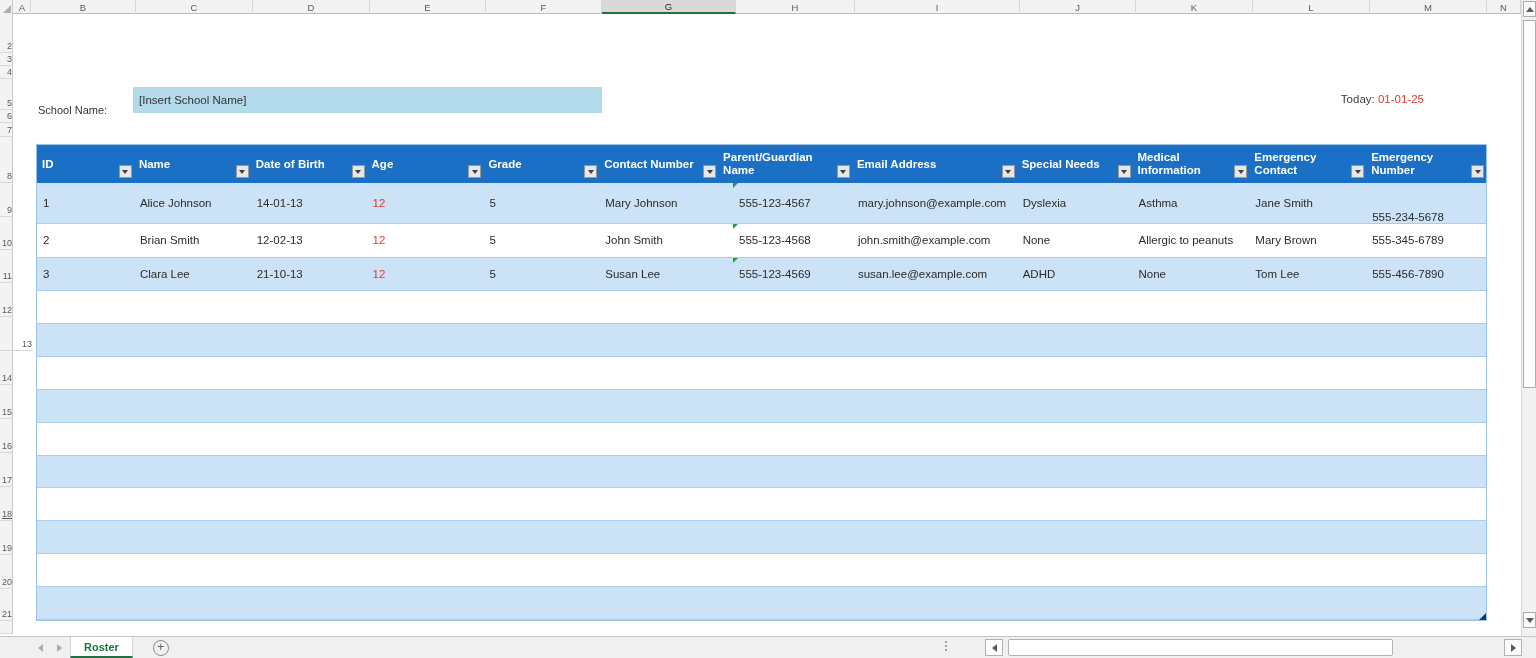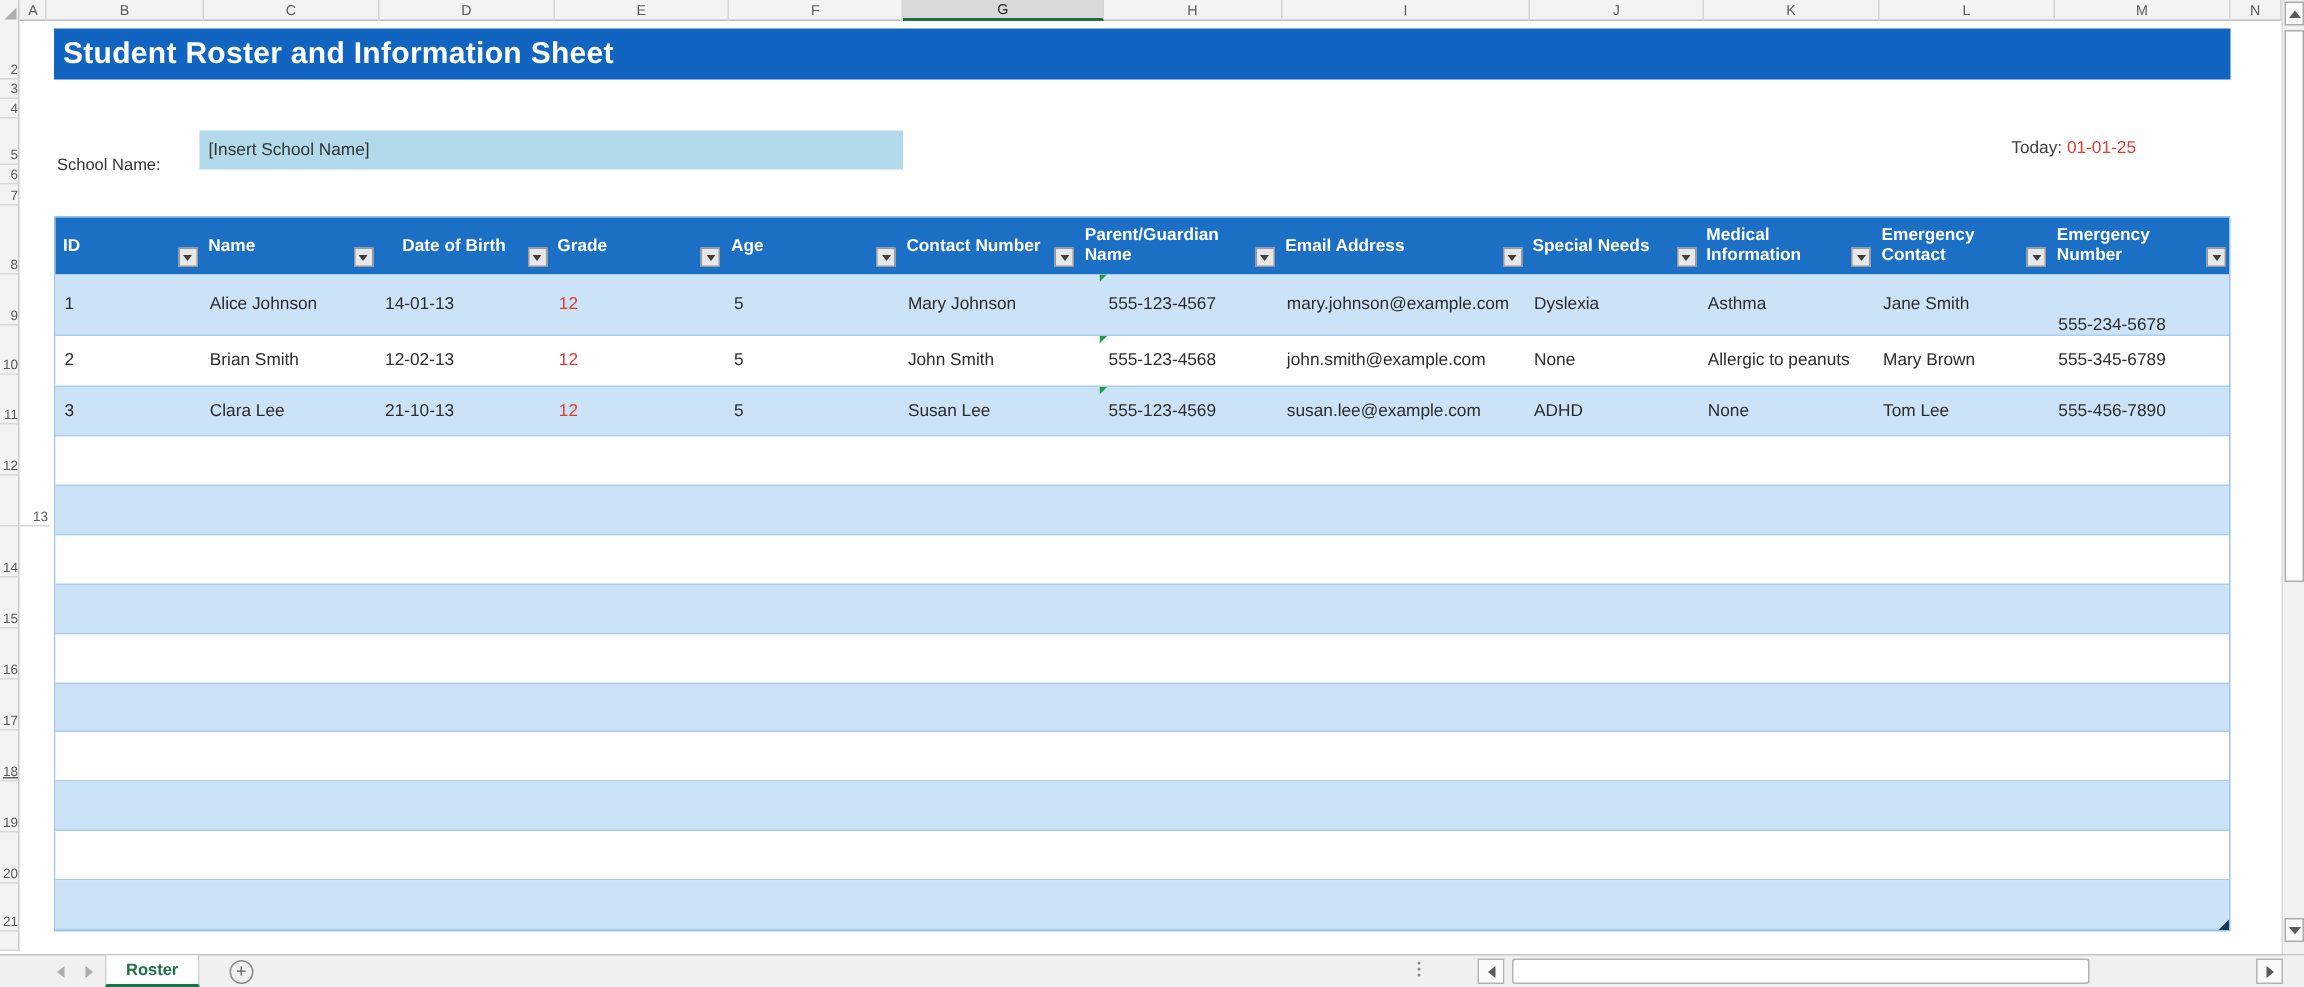--- a/index.html
+++ b/index.html
@@ -141,23 +141,20 @@
       <div class="row-h" style="top: 371px; height: 34px;">15</div>
       <div class="row-h" style="top: 405px; height: 34px;">16</div>
       <div class="row-h" style="top: 439px; height: 34px;">17</div>
       <div class="row-h" style="top: 473px; height: 34px; text-decoration: underline;">18</div>
       <div class="row-h" style="top: 507px; height: 34px;">19</div>
       <div class="row-h" style="top: 541px; height: 34px;">20</div>
       <div class="row-h" style="top: 575px; height: 32px;">21</div>
       <div class="row-h" style="top: 607px; height: 13px;"></div>
     </div>
 
-  <div class="banner">
-    <span>Student Roster and Information Sheet</span>
-  </div>
 
   <div class="school-label">School Name:</div>
   <div class="school-input">
     <span>[Insert School Name]</span>
   </div>
   <div class="today">
     <span>Today:</span>
     <span class="red-val">01-01-25</span>
   </div>
 
@@ -168,34 +165,34 @@
           <span class="filter-btn">
             <span class="tri"></span>
           </span>
         </div>
         <div class="th" style="width: 117px;">
           <span>Name</span>
           <span class="filter-btn">
             <span class="tri"></span>
           </span>
         </div>
-        <div class="th" style="width: 116px; justify-content: center;">
+        <div class="th" style="width: 116px;">
           <span>Date of Birth</span>
+          <span class="filter-btn">
+            <span class="tri"></span>
+          </span>
+        </div>
+        <div class="th" style="width: 117px;">
+          <span>Age</span>
           <span class="filter-btn">
             <span class="tri"></span>
           </span>
         </div>
         <div class="th" style="width: 116px;">
           <span>Grade</span>
-          <span class="filter-btn">
-            <span class="tri"></span>
-          </span>
-        </div>
-        <div class="th" style="width: 117px;">
-          <span>Age</span>
           <span class="filter-btn">
             <span class="tri"></span>
           </span>
         </div>
         <div class="th" style="width: 119px;">
           <span>Contact Number</span>
           <span class="filter-btn">
             <span class="tri"></span>
           </span>
         </div>

